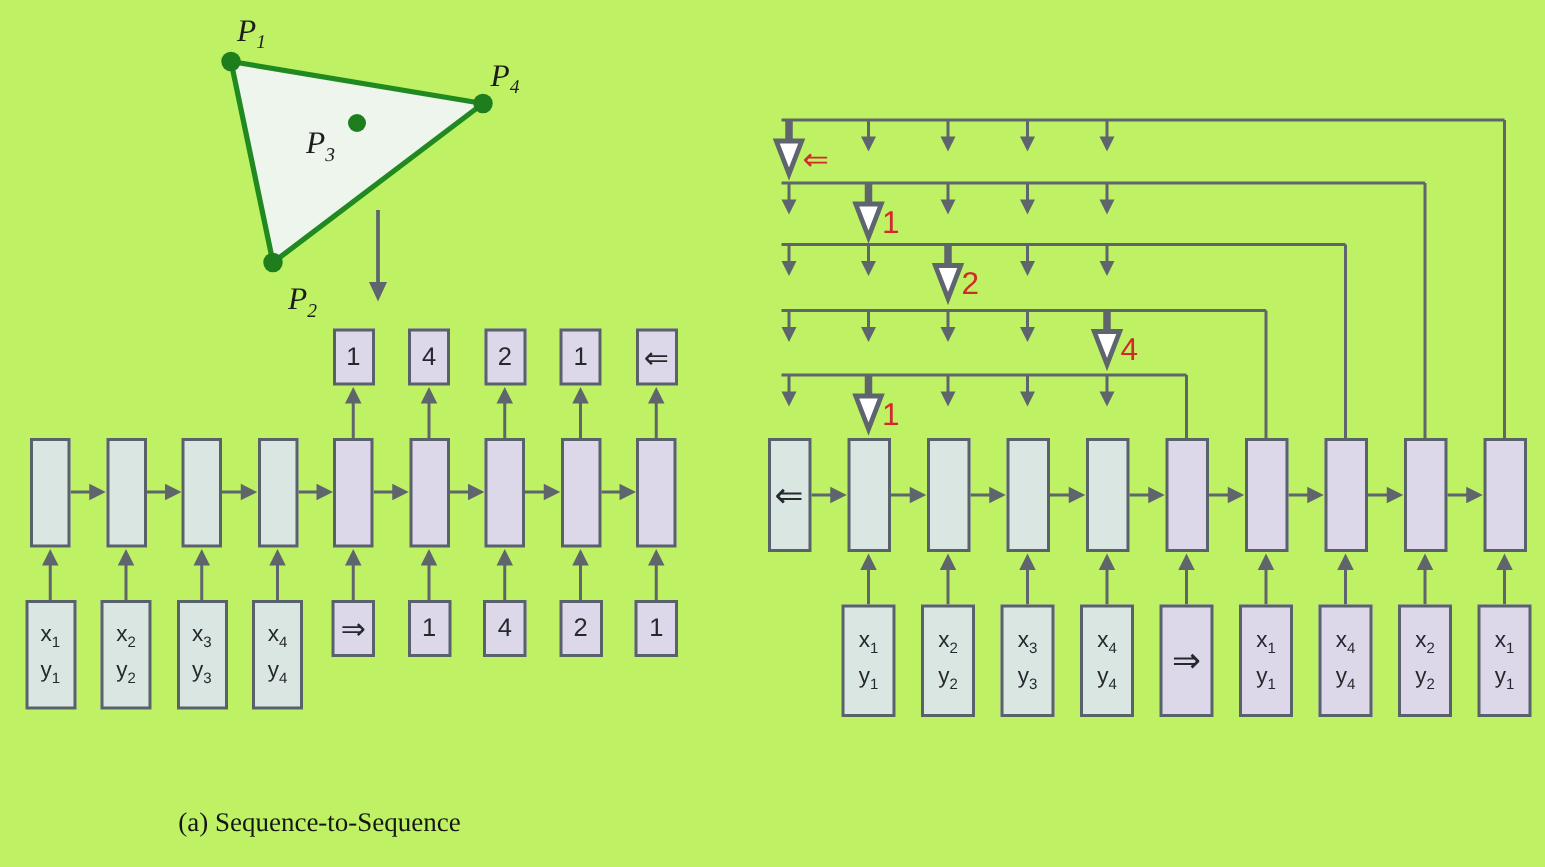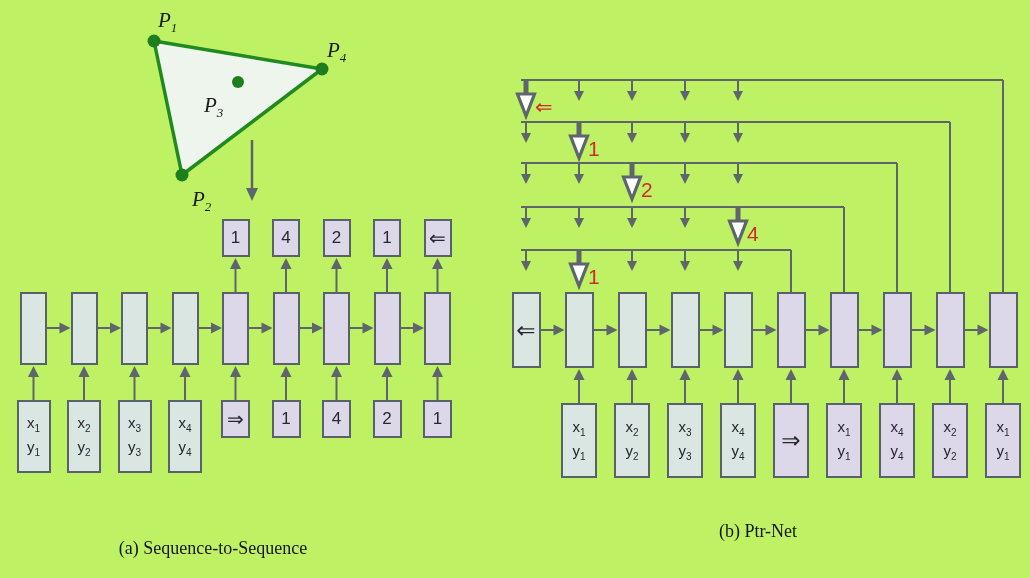--- a/index.html
+++ b/index.html
@@ -190,25 +190,24 @@
       <line x1="632" y1="250" x2="632" y2="262" stroke="#5f656d" stroke-width="2"></line>
       <polygon points="632,271 627,261 637,261" fill="#5f656d"></polygon>
       <line x1="685" y1="250" x2="685" y2="262" stroke="#5f656d" stroke-width="2"></line>
       <polygon points="685,271 680,261 690,261" fill="#5f656d"></polygon>
       <line x1="738" y1="250" x2="738" y2="262" stroke="#5f656d" stroke-width="2"></line>
       <polygon points="738,271 733,261 743,261" fill="#5f656d"></polygon>
     </svg>
 
   <span class="p-label" style="left:158px;top:10px"><span>P</span><sub>1</sub></span>
   <span class="p-label" style="left:192px;top:189px"><span>P</span><sub>2</sub></span>
-  <span class="p-label" style="left:204px;top:95px"><span>P</span><sub>3</sub></span>
+  <span class="p-label" style="left:204px;top:85px"><span>P</span><sub>3</sub></span>
   <span class="p-label" style="left:327px;top:40px"><span>P</span><sub>4</sub></span>
 
   <div class="caption" style="left:63px;top:538px;width:300px">(a) Sequence-to-Sequence</div>
-  <div class="caption" style="left:658px;top:521px;width:200px">(b) Ptr-Net</div>
 
 <div class="cell enc" style="left: 20px; top: 292px; width: 27px; height: 73px;"></div>
     <div class="cell enc" style="left: 70.5px; top: 292px; width: 27px; height: 73px;"></div>
     <div class="cell enc" style="left: 121px; top: 292px; width: 27px; height: 73px;"></div>
     <div class="cell enc" style="left: 171.5px; top: 292px; width: 27px; height: 73px;"></div>
     <div class="cell dec" style="left: 222px; top: 292px; width: 27px; height: 73px;"></div>
     <div class="cell dec" style="left: 272.5px; top: 292px; width: 27px; height: 73px;"></div>
     <div class="cell dec" style="left: 323px; top: 292px; width: 27px; height: 73px;"></div>
     <div class="cell dec" style="left: 373.5px; top: 292px; width: 27px; height: 73px;"></div>
     <div class="cell dec" style="left: 424px; top: 292px; width: 27px; height: 73px;"></div>

